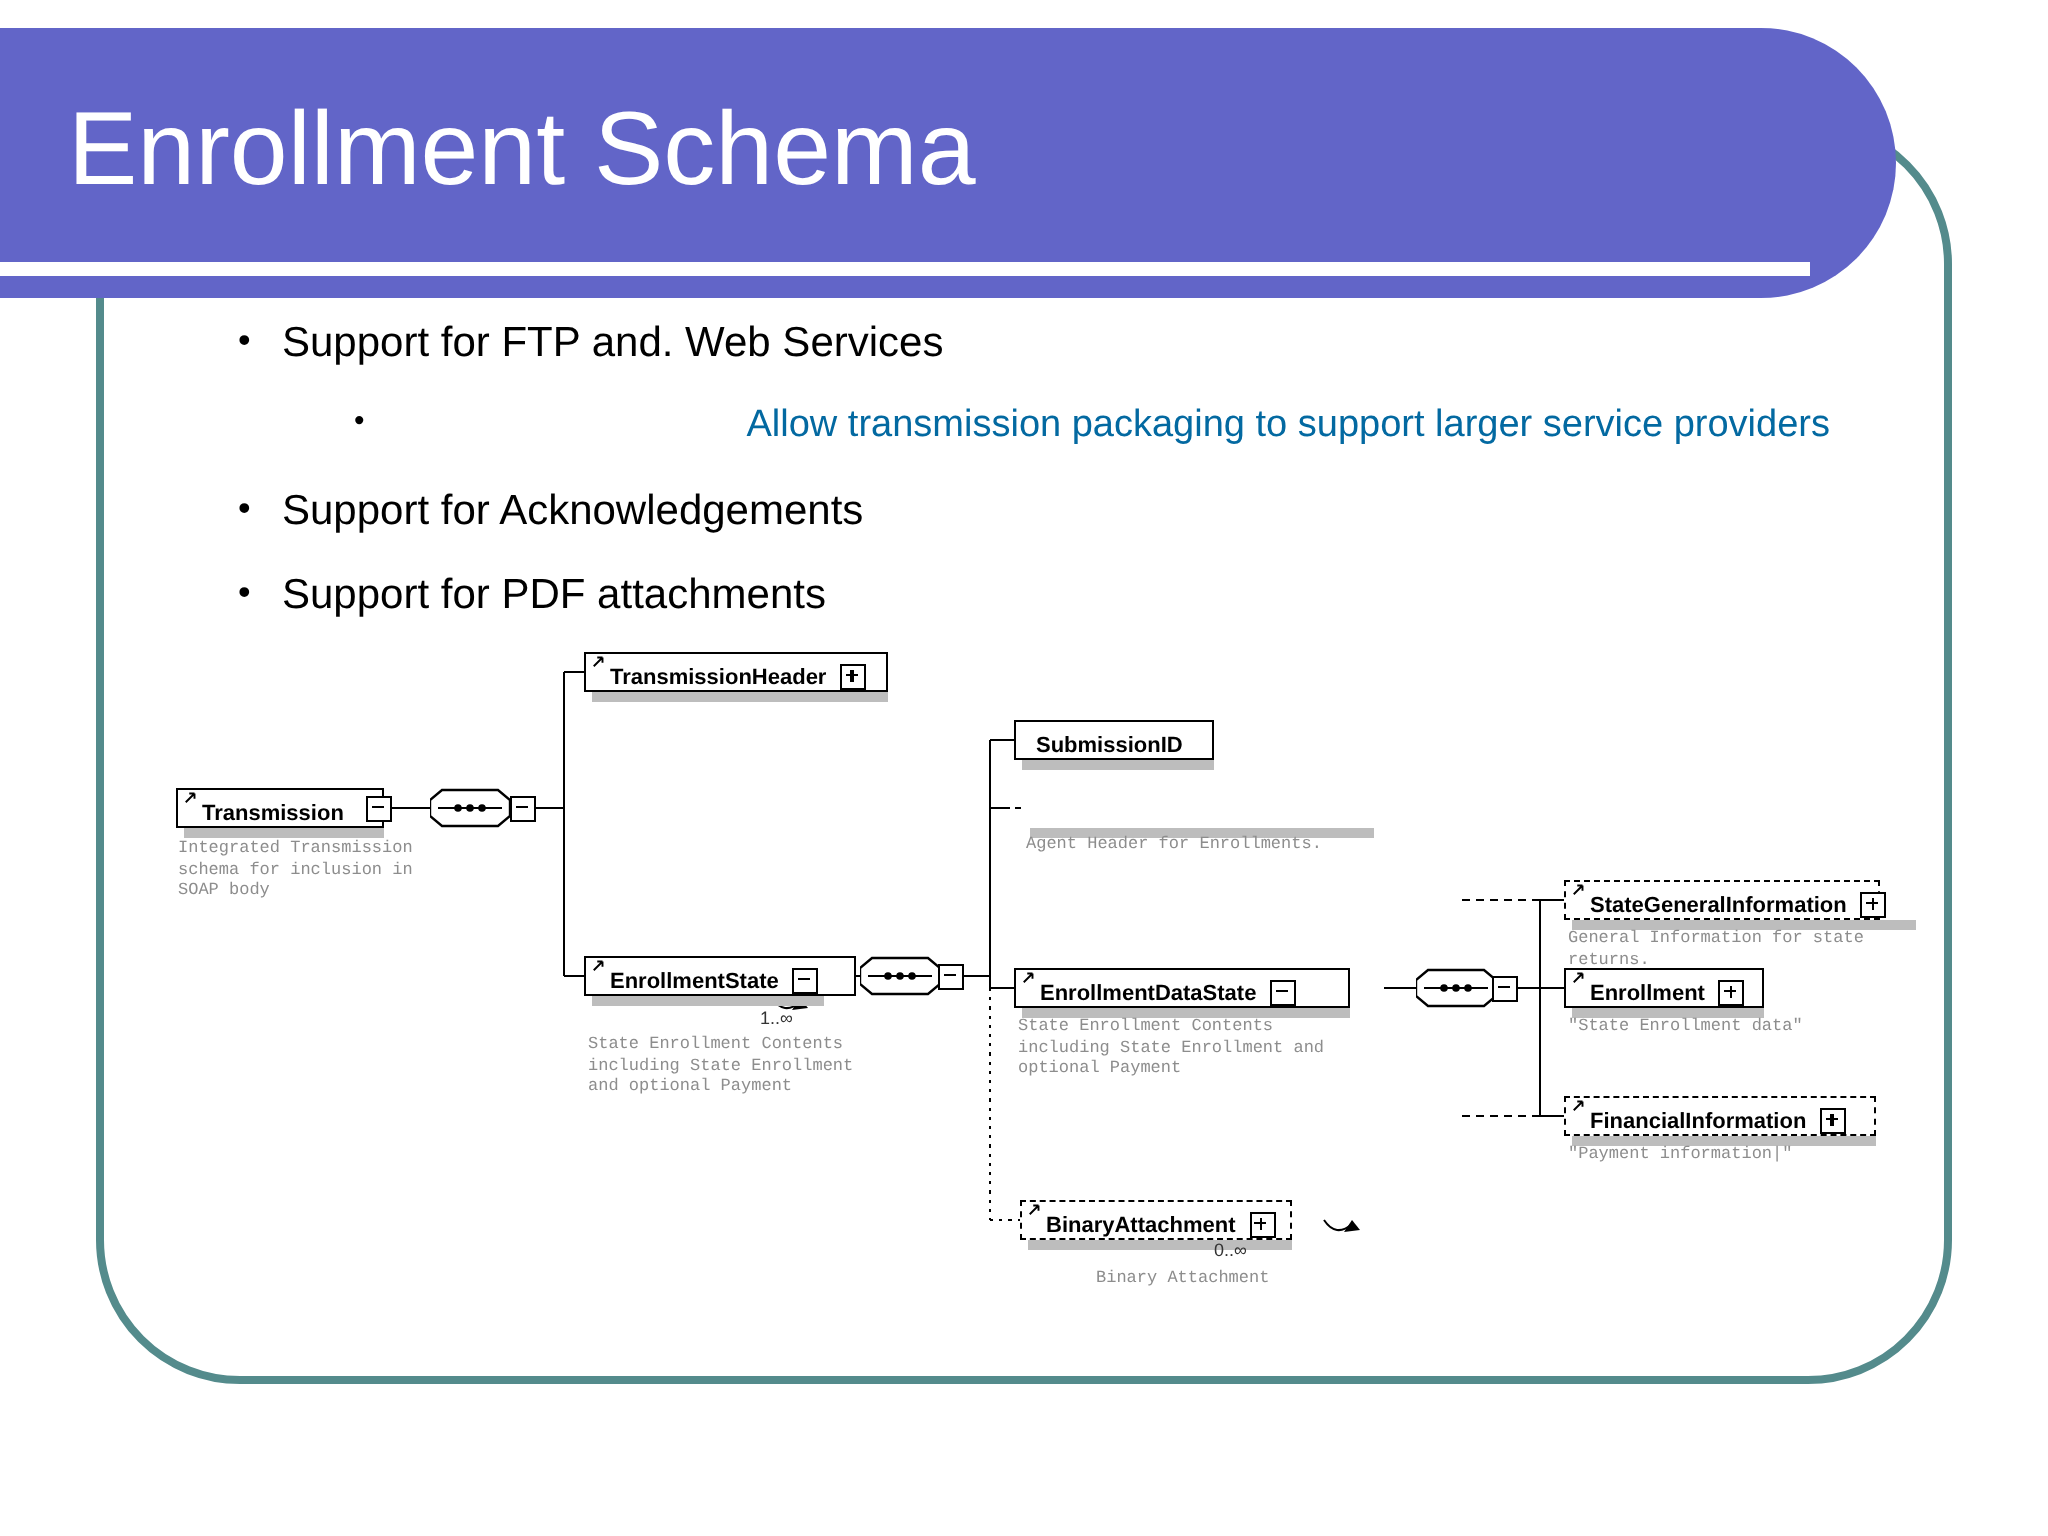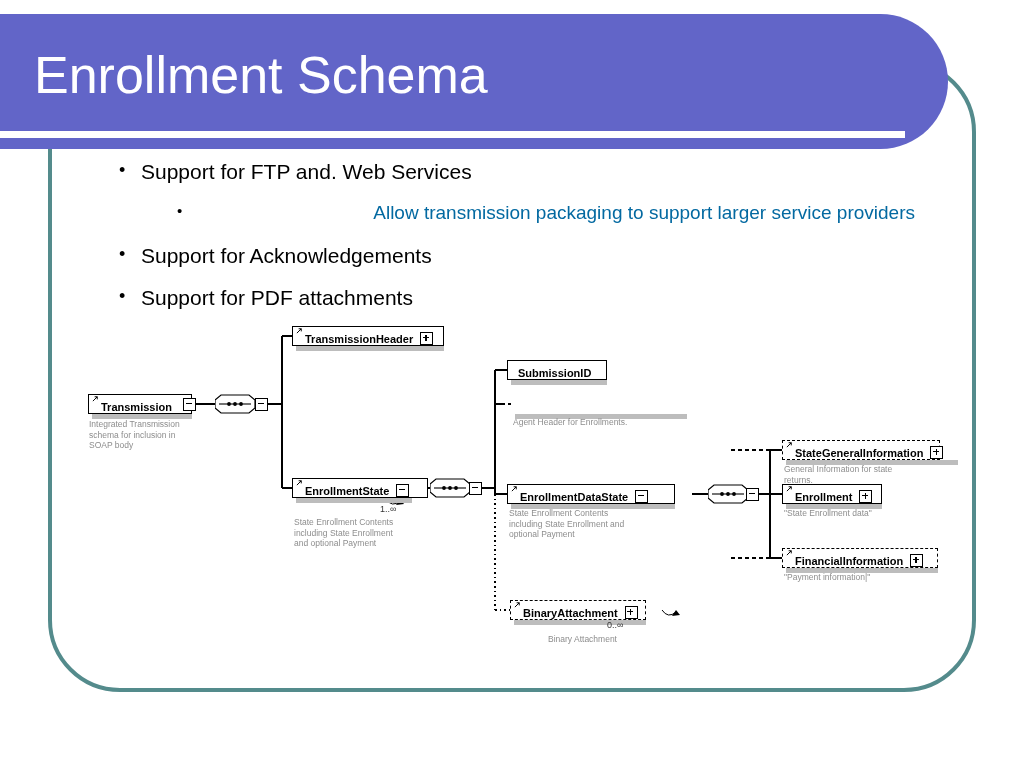--- a/index.html
+++ b/index.html
@@ -163,21 +163,21 @@
   .pm-out::before{
     content:"";position:absolute;
     left:1.5px;top:4.2px;width:6px;height:1.2px;background:#000;
   }
 
   .desc{
     position:absolute;
     font-size:8.5px;
     line-height:10.5px;
     color:#8d8d8d;
-    font-family:Liberation Sans, sans-serif;
+    font-family:Liberation Mono, monospace;
     white-space:pre-line;
     z-index:3;
   }
   .card{
     position:absolute;
     font-size:9px;
     color:#333;
     font-family:"Liberation Sans", sans-serif;
     z-index:4;
     white-space:nowrap;

